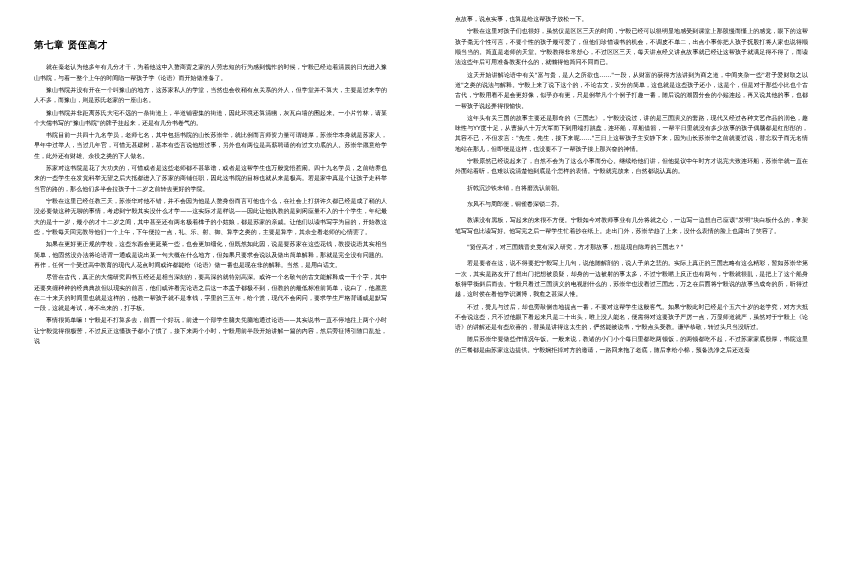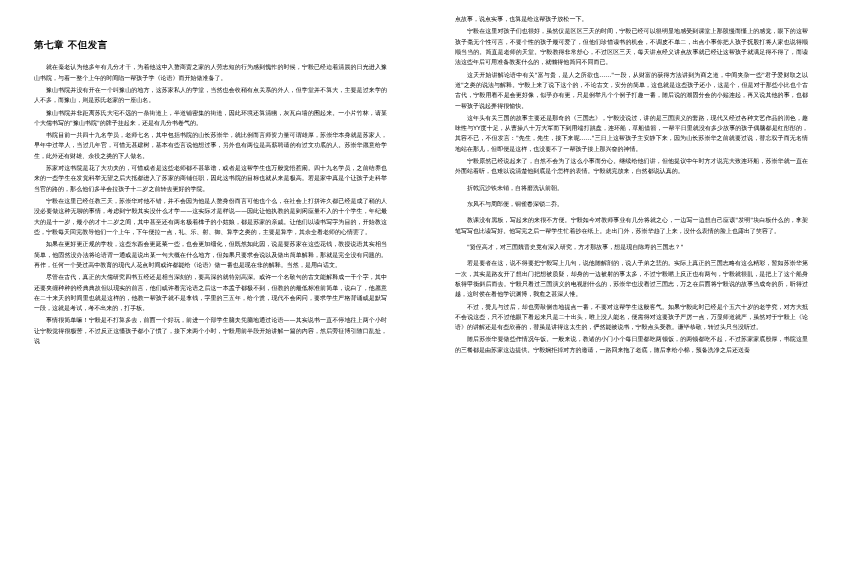--- a/index.html
+++ b/index.html
@@ -69,21 +69,21 @@
     height: 4px;
     margin: 0;
   }
 </style>
 </head>
 <body>
 
 <div class="page">
 
   <div class="column col-left">
-    <h1 class="chapter-title">第七章 不但发言</h1>
+    <h1 class="chapter-title">第七章 贤侄高才</h1>
     <p class="para">就在秦老认为他多年有几分才干，为着他这中入赘商贾之家的人劳志短的行为感到愧怍的时候，宁毅已经迫着清晨的日光进入豫山书院，与着一整个上午的时间陷一帮孩子学《论语》而开始做准备了。</p>
     <p class="para">豫山书院并没有开在一个叫豫山的地方，这苏家私人的学堂，当然也会收稍有点关系的外人，但学堂并不算大，主要是过来学的人不多，而豫山，则是苏氏老家的一座山名。</p>
     <p class="para">豫山书院并非距离苏氏大宅不远的一条街道上，半道铺密集的街道，因此环境还算清幽，灰瓦白墙的围起来。一小片竹林，请某个大儒书写的"豫山书院"的牌子挂起来，还是有几分书卷气的。</p>
     <p class="para">书院目前一共四十九名学员，老师七名，其中包括书院的山长苏崇华，就比例而言师资力量可谓雄厚，苏崇华本身就是苏家人，早年中过举人，当过几年官，可惜无甚建树，基本有些言说他想过事，另外也有两位是高薪聘请的有过文功底的人。苏崇华愿意给学生，此外还有财雄、余役之类的下人做名。</p>
     <p class="para">苏家对这书院是花了大功夫的，可惜或者是这些老师都不甚靠谱，或者是这帮学生也万般觉悟惹闹。四十九名学员，之前结养也来的一些学生在发觉科举无望之后大抵都进入了苏家的商铺任职，因此这书院的目标也就从来是极高。若是家中真是个让孩子走科举当官的路的，那么他们多半会拉孩子十二岁之前转去更好的学院。</p>
     <p class="para">宁毅在这里已经任教三天，苏崇华对他不错，并不会因为他是人赘身份而言可他也个么，在社会上打拼许久都已经是成了稍的人没必要做这种无聊的事情，考虑到宁毅其实没什么才学——这实际才是样说——因此让他执教的是到闲应量不入的十个学生，年纪最大的是十一岁，最小的才十二岁之间，其中甚至还有两名极着榫子的小姑娘，都是苏家的亲戚。让他们以读书写字为目的，开始教这些，宁毅每天回完教导他们一个上午，下午便拉一点，礼、乐、射、御、算学之类的，主要是算学，其余全看老师的心情罢了。</p>
     <p class="para">如果在更好更正规的学校，这些东西会更延菜一些，也会更加细化，但既然如此因，说是要苏家在这些花钱，教授说语其实相当简单，他固然没办法将论语背一通或是说出某一句大概在什么地方，但如果只要求会说以及做出简单解释，那就是完全没有问题的。再作，任何一个受过高中教育的现代人花点时间或许都能给《论语》做一番也是现在非的解释。当然，是用白话文。</p>
     <p class="para">尽管在古代，真正的大儒研究四书五经还是相当深刻的，要高深的就特别高深。或许一个名敬句的古文能解释成一千个字，其中还要夹缠种种的经典典故但以现实的前言，他们或许看完论语之后这一本孟子都极不到，但教的的最低标准前简单，说白了，他愿意在二十来天的时间里也就是这样的，他教一帮孩子就不是拿钱，字里的三五年，给个赏，现代不会闲问，要求学生严格背诵或是默写一段，这就是考试，考不出来的，打手板。</p>
     <p class="para">事情很简单嘛！宁毅是不打算多去，前面一个好玩，前进一个部学生脑夫凭脑地通过论语——其实说书一直不停地往上两个小时让宁毅觉得很极苦，不过反正这懂孩子都小了慣了，接下来两个小时，宁毅用前半段开始讲解一篇的内容，然后旁征博引随口乱扯，说</p>
   </div>

